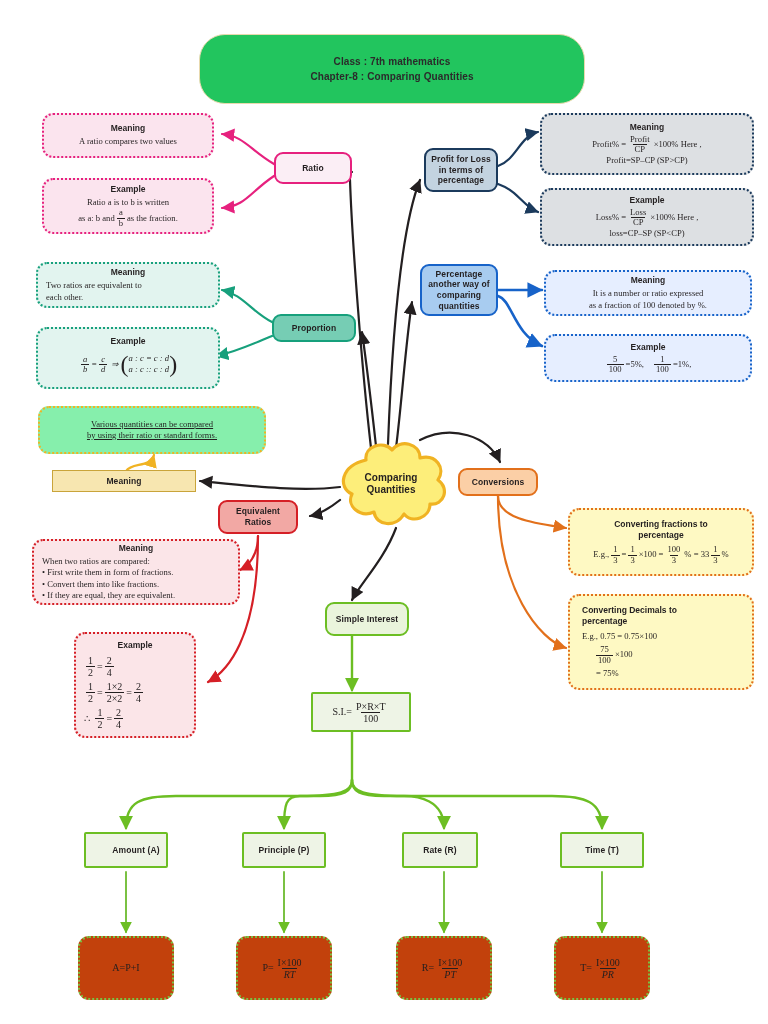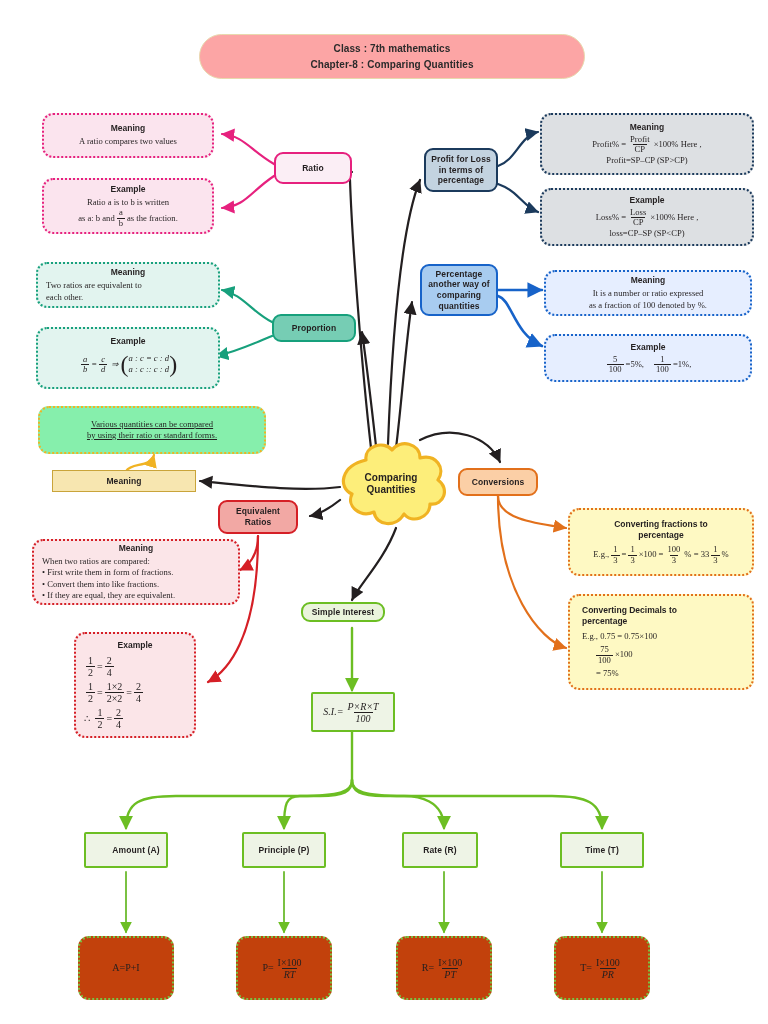--- a/index.html
+++ b/index.html
@@ -6,21 +6,21 @@
   body{width:768px;height:1024px;position:relative;
        font-family:"Liberation Sans",sans-serif;color:#231f20;overflow:hidden;}
   .canvas{position:absolute;left:0;top:0;width:768px;height:1024px;}
   svg.wires{position:absolute;left:0;top:0;width:768px;height:1024px;pointer-events:none;}
   .node{position:absolute;box-sizing:border-box;display:flex;flex-direction:column;
         align-items:center;justify-content:center;text-align:center;}
   .ttl{font-weight:bold;font-size:8.5px;letter-spacing:.1px;line-height:1.25;}
   .ser{font-family:"Liberation Serif",serif;font-size:8.6px;line-height:1.32;}
 
   
-  .header{left:199px;top:34px;width:386px;height:45px;background:#fca5a5;
+  .header{left:199px;top:34px;width:386px;height:70px;background:#22c55e;
           border:1px solid #e8d9ae;border-radius:26px;}
   .header .ttl{font-size:10px;line-height:1.55;color:#2b2b2b;}
 
   
   .pill{border-radius:9px;border-width:2px;border-style:solid;}
   .dotbox{border-radius:11px;border-width:2.4px;border-style:dotted;}
   .sq{border-width:2.2px;border-style:solid;border-radius:2px;}
 
   
   .c-pink-pill{background:#fbeef5;border-color:#e6217e;}
@@ -392,25 +392,25 @@
         <span class="den">2</span>
       </span>
       <span>=</span>
       <span class="fr">
         <span class="num">2</span>
         <span class="den">4</span>
       </span>
     </div>
   </div>
 
-  <div class="node pill c-grn-pill" style="left:301px;top:602px;width:84px;height:20px;">
+  <div class="node pill c-grn-pill" style="left:325px;top:602px;width:84px;height:34px;">
     <div class="ttl">Simple Interest</div>
   </div>
 
-  <div class="node sq c-grn-box" style="left:311px;top:692px;width:84px;height:40px;font-style:italic;">
+  <div class="node sq c-grn-box" style="left:311px;top:692px;width:100px;height:40px;">
     <div class="ser row big">
       <span>S.I.=</span>
       <span class="fr">
         <span class="num">P×R×T</span>
         <span class="den">100</span>
       </span>
     </div>
   </div>
 
   <div class="node sq c-grn-box" style="left:84px;top:832px;width:84px;height:36px;padding-left:20px;">

